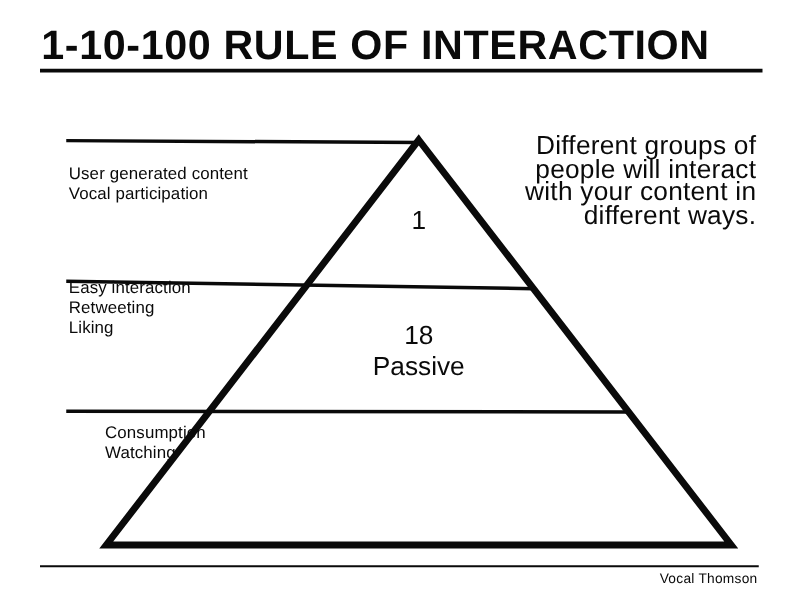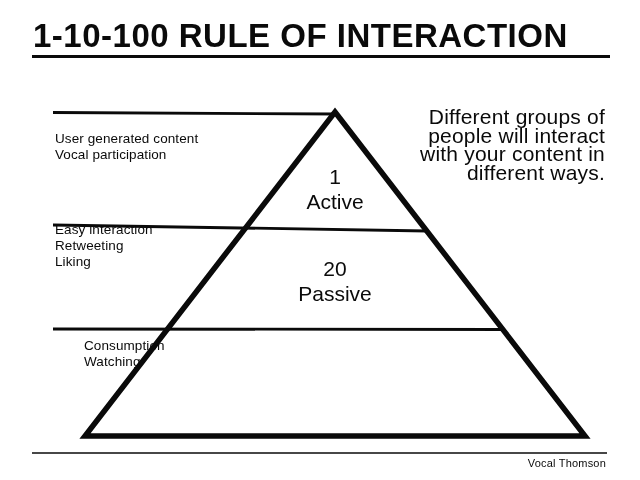--- a/index.html
+++ b/index.html
@@ -62,24 +62,23 @@
   <div class="tier-desc desc-1">User generated content
 Vocal participation</div>
   <div class="tier-desc desc-2">Easy interaction
 Retweeting
 Liking</div>
   <div class="tier-desc desc-3">Consumption
 Watching</div>
 
   <div class="tier-label label-1">
     <div>1</div>
-    <div>Active</div>
   </div>
   <div class="tier-label label-2">
-    <div>20</div>
+    <div>18</div>
     <div>Passive</div>
   </div>
 
   <div class="annotation">Different groups of
 people will interact
 with your content in
 different ways.</div>
 
   <div class="credit">Vocal Thomson</div>
 </div>

